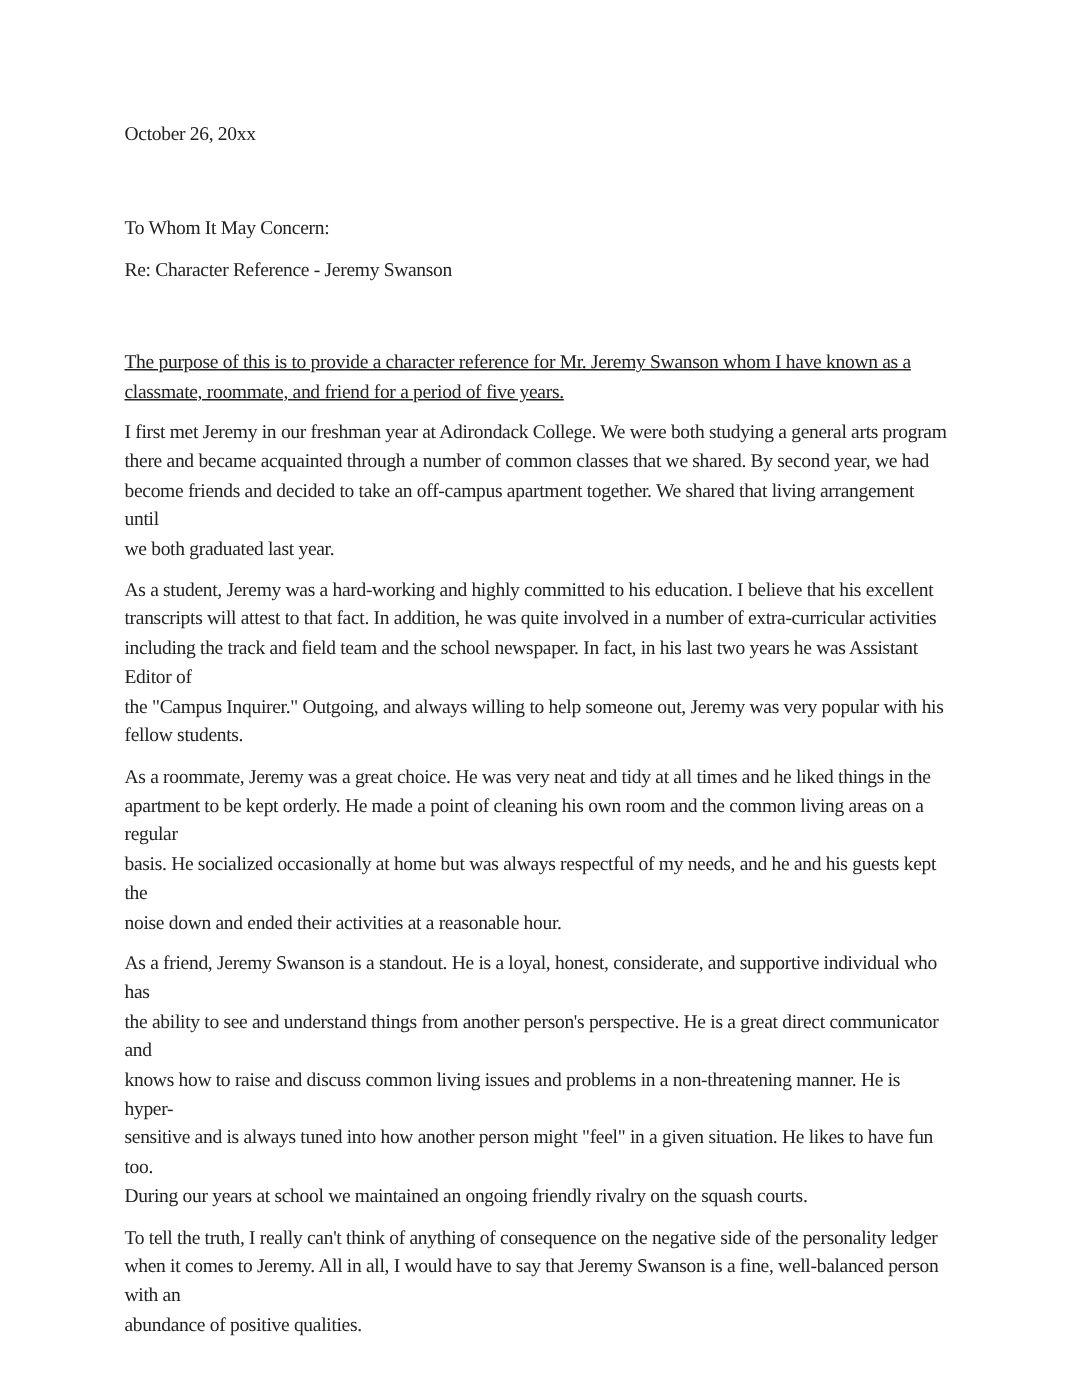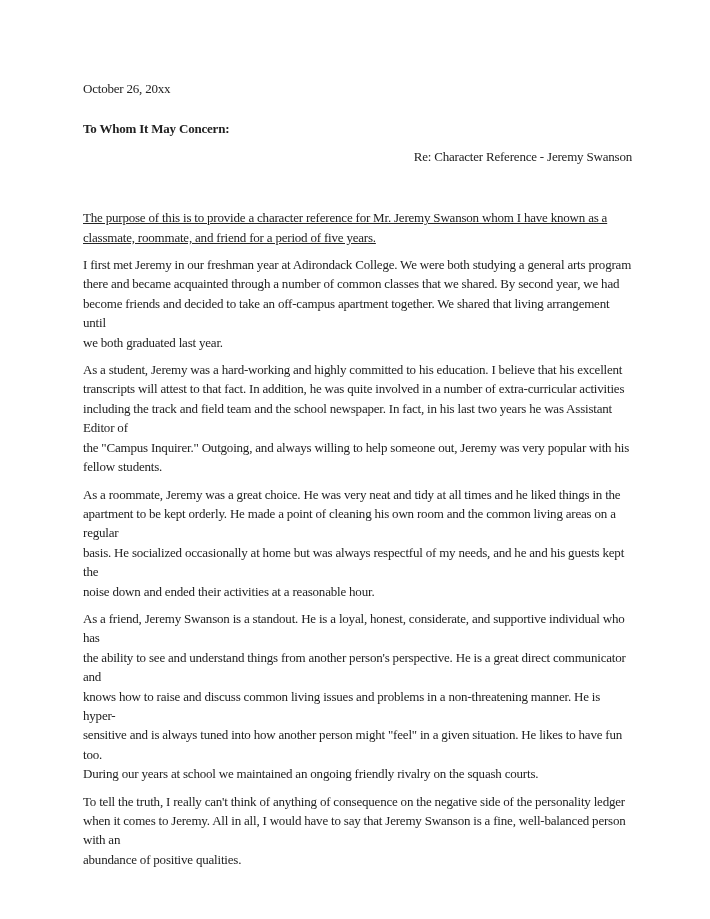--- a/index.html
+++ b/index.html
@@ -24,26 +24,24 @@
   .line {
     font-size: 13px;
     line-height: 19.4px;
     letter-spacing: -0.2px;
     white-space: pre-line;
   }
   .date-line {
     margin: 0;
   }
   .salutation-line {
-    margin: 21px 0 0 0;
-    font-weight: bold;
+    margin: 44px 0 0 0;
   }
   .subject-line {
     margin: 8px 0 16px 0;
-    text-align: right;
   }
   .para {
     margin: 8px 0 0 0;
   }
   .para.first {
     margin-top: 42px;
     text-decoration: underline;
   }
 </style>
 </head>

